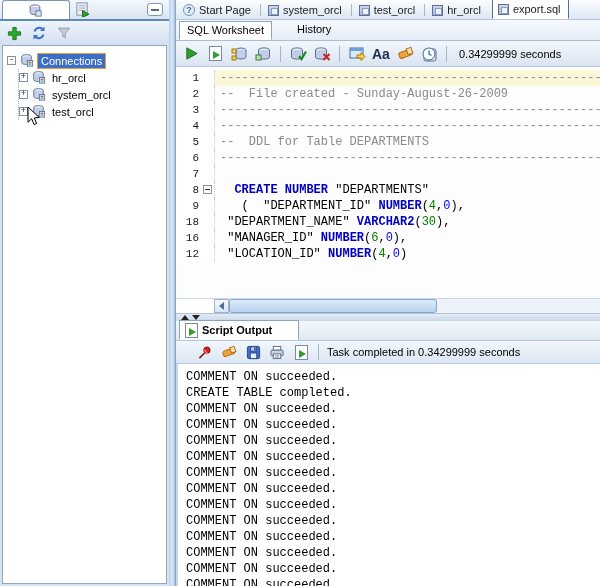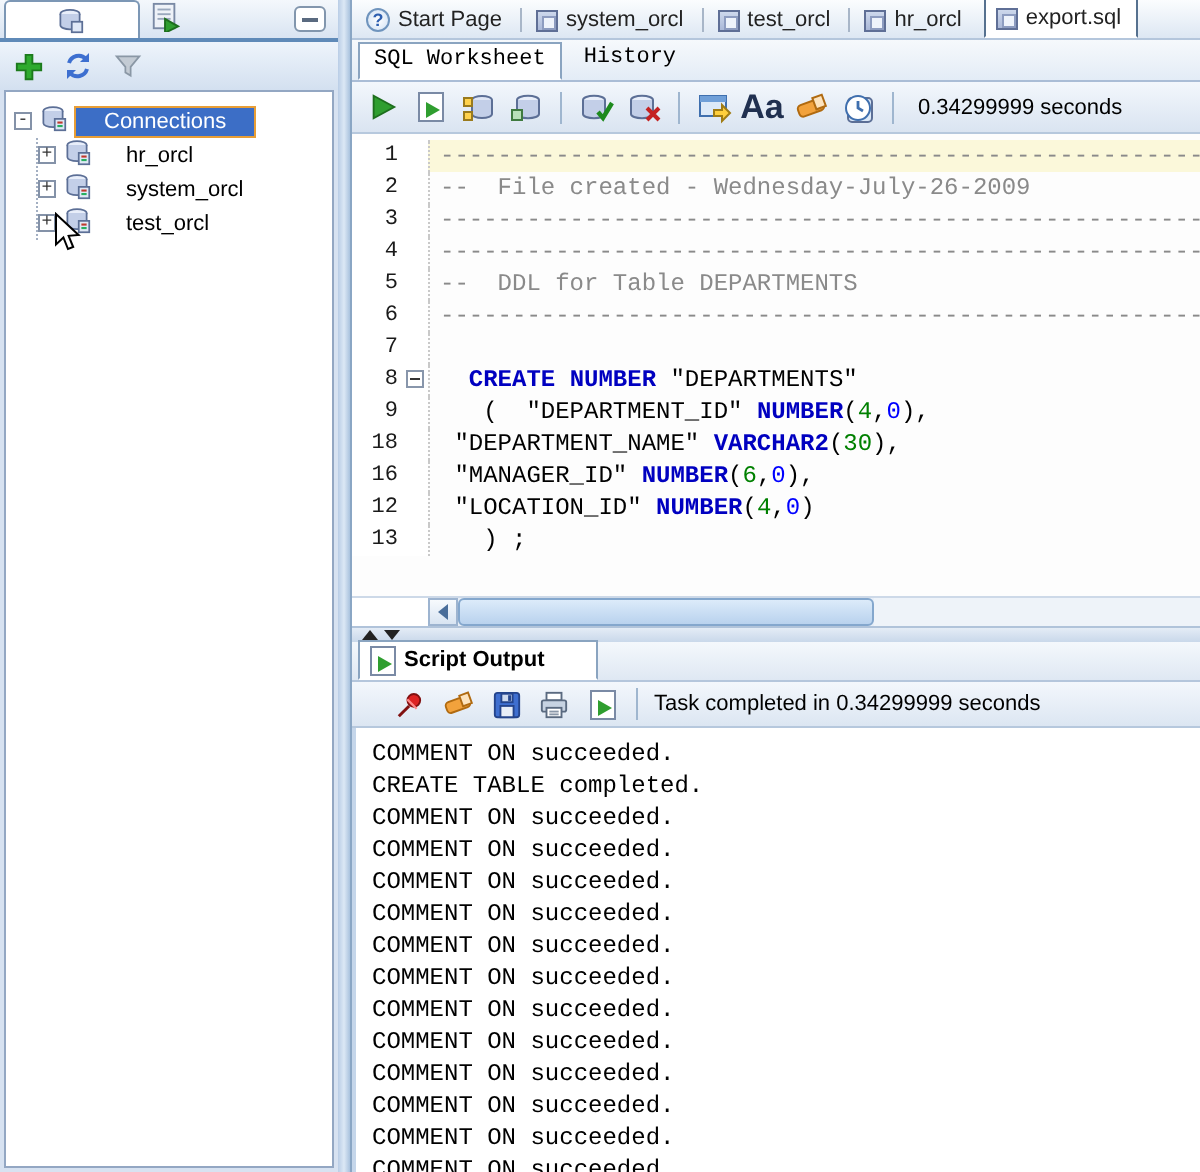--- a/index.html
+++ b/index.html
@@ -13,38 +13,38 @@
   .lp-tab { display:flex; align-items:center; gap:3px; background:#fff; border:1px solid #7c97b5; border-bottom:none; border-radius:3px 3px 0 0; padding:2px 6px 2px 4px; height:19px;flex-direction:column; }
   .lp-tab-icononly { display:flex; align-items:center; padding:2px 5px; height:18px; }
   .lp-min { margin-left:auto; margin-right:6px; margin-bottom:3px; width:16px; height:13px; border:1px solid #8296ad; border-radius:3px; background:#fff; position:relative; }
   .lp-min::after { content:""; position:absolute; left:3px; top:5px; width:8px; height:2px; background:#5a6a80; }
   .lp-toolbar { height:24px; display:flex; align-items:center; gap:7px; padding-left:5px; background:linear-gradient(#eef4fb,#d3e0f0); }
   .lp-treebox { flex:1; margin:0 2px 2px 2px; background:#fff; border:1px solid #93a7c3; overflow:hidden; position:relative; }
   .tree { padding:6px 0 0 4px; }
   .tree-row { display:flex; align-items:center; height:17px; gap:3px; white-space:nowrap; }
   .tree-children { margin-left:11px; border-left:1px dotted #a3afc2; padding-left:0; }
   .tw { width:9px; height:9px; border:1px solid #8492a8; background:#fff; font-family:"Liberation Mono",monospace; font-size:9px; line-height:7px; text-align:center; color:#333; flex:0 0 auto; }
-  .tree-label { padding:1px 14px; }
+  .tree-label { padding:1px 3px; }
   .tree-label.selected { background:#3c6ec6; color:#fff; border:1px solid #e89e36; }
 
   
   .vsplit { width:6px; height:586px; background:linear-gradient(90deg,#b9cde6,#dce8f5,#a9c2de); }
 
   
   .right-panel { width:425px; height:586px; display:flex; flex-direction:column; border-left:1px solid #8aa6c4; background:#fff; }
 
   .doc-tabbar { height:20px; display:flex; align-items:flex-end; background:linear-gradient(#fbfdfe,#dde7f3); border-bottom:1px solid #b4c6dc; padding-left:2px; }
   .doc-tab { display:flex; align-items:center; gap:4px; padding:2px 7px 2px 5px; height:18px; color:#222; }
   .doc-tab.active { background:#fff; border:1px solid #56718f; border-bottom:1px solid #fff; height:20px; margin-left:4px; }
   .doc-sep { width:1px; height:12px; background:#a8b6c8; margin:0 2px 3px 2px; }
   .sq-icon { width:11px; height:11px; border:1px solid #5f6f96; background:linear-gradient(#cdd8ec,#aab8d8); position:relative; flex:0 0 auto; }
   .sq-icon::after { content:""; position:absolute; left:2px; top:2px; width:5px; height:5px; background:#eef3fb; border:1px solid #8d9cc0; }
   .help-icon { width:12px; height:12px; border-radius:50%; border:1px solid #6f94bd; background:radial-gradient(#ffffff,#cfe0f4); color:#2e5fb0; font-weight:bold; font-size:9px; line-height:11px; text-align:center; flex:0 0 auto; }
 
-  .ws-tabbar { height:21px; display:flex; align-items:flex-end; gap:4px; background:linear-gradient(#f6f9fc,#e3ecf6); border-bottom:1px solid #aabdd6; padding-left:3px;font-family:Liberation Mono, monospace; }
+  .ws-tabbar { height:21px; display:flex; align-items:flex-end; gap:18px; background:linear-gradient(#f6f9fc,#e3ecf6); border-bottom:1px solid #aabdd6; padding-left:3px; }
   .ws-tab { padding:2px 7px; height:19px; }
   .ws-tab.active { background:#fff; border:1px solid #8aa4c0; border-bottom:1px solid #fff; }
 
   .ws-toolbar { height:26px; display:flex; align-items:center; gap:6px; padding-left:6px; background:linear-gradient(#f3f7fc,#dae4f1); border-bottom:1px solid #b6c8dd; }
   .tsep { width:1px; height:16px; background:#9fb6cf; margin:0 2px; }
   .tbtn { width:18px; height:18px; display:flex; align-items:center; justify-content:center; flex:0 0 auto; }
   .timer-text { margin-left:4px; font-size:11px; }
 
   
   .editor { height:246px; background:#fdfdfd; overflow:hidden; display:flex; flex-direction:column; }
@@ -266,21 +266,21 @@
           </svg>
       </span>
       <span class="tsep"></span>
       <span class="tbtn">
         <svg width="17" height="16" viewBox="0 0 17 16">
             <rect x="1" y="2" width="13" height="10" fill="#dce9f8" stroke="#3f6fae"></rect>
             <rect x="1" y="2" width="13" height="3" fill="#6f9fd8"></rect>
             <path d="M8 9h4v-2.5l4 4-4 4V12H8z" fill="#ffcf3d" stroke="#a07c14"></path>
           </svg>
       </span>
-      <span class="tbtn" style="font-weight:bold; font-size:17px; color:#203050;">
+      <span class="tbtn" style="font-weight:bold; font-size:14px; color:#203050;">
         <span>Aa</span>
         <svg width="6" height="14" viewBox="0 0 6 14">
             <path d="M3 0l3 4H0z" fill="#2f9e2f"></path>
             <path d="M3 14L0 10h6z" fill="#2f9e2f"></path>
           </svg>
       </span>
       <span class="tbtn">
         <svg width="17" height="15" viewBox="0 0 17 15">
             <rect x="2" y="5" width="13" height="6" rx="2" transform="rotate(-20 8 8)" fill="#f2a23c" stroke="#b06a10"></rect>
             <rect x="10" y="2.2" width="5" height="6" transform="rotate(-20 12 5)" fill="#fde3bd" stroke="#b06a10"></rect>
@@ -293,32 +293,31 @@
             <path d="M8 4.5V8l2.5 1.5" fill="none" stroke="#3f6fae" stroke-width="1.4"></path>
           </svg>
       </span>
       <span class="tsep"></span>
       <span class="timer-text">0.34299999 seconds</span>
     </div>
 
     <div class="editor">
       <div class="ed-lines" id="ed-lines">
           <div class="ed-line current"><span class="gut">1</span><span class="foldcol"></span><span class="code-wrap"><span class="tk cm">--------------------------------------------------------------------------------</span></span></div>
-          <div class="ed-line"><span class="gut">2</span><span class="foldcol"></span><span class="code-wrap"><span class="tk cm">--  File created - Wednesday-July-26-2009</span></span></div>
+          <div class="ed-line"><span class="gut">2</span><span class="foldcol"></span><span class="code-wrap"><span class="tk cm">--  File created - Sunday-August-26-2009</span></span></div>
           <div class="ed-line"><span class="gut">3</span><span class="foldcol"></span><span class="code-wrap"><span class="tk cm">--------------------------------------------------------------------------------</span></span></div>
           <div class="ed-line"><span class="gut">4</span><span class="foldcol"></span><span class="code-wrap"><span class="tk cm">--------------------------------------------------------------------------------</span></span></div>
           <div class="ed-line"><span class="gut">5</span><span class="foldcol"></span><span class="code-wrap"><span class="tk cm">--  DDL for Table DEPARTMENTS</span></span></div>
           <div class="ed-line"><span class="gut">6</span><span class="foldcol"></span><span class="code-wrap"><span class="tk cm">--------------------------------------------------------------------------------</span></span></div>
           <div class="ed-line"><span class="gut">7</span><span class="foldcol"></span><span class="code-wrap"></span></div>
           <div class="ed-line"><span class="gut">8</span><span class="foldcol"><div class="foldbox"></div></span><span class="code-wrap"><span class="tk pl">  </span><span class="tk kw">CREATE NUMBER</span><span class="tk pl"> "DEPARTMENTS"</span></span></div>
           <div class="ed-line"><span class="gut">9</span><span class="foldcol"></span><span class="code-wrap"><span class="tk pl">   (  "DEPARTMENT_ID" </span><span class="tk kw">NUMBER</span><span class="tk pl">(</span><span class="tk ng">4</span><span class="tk pl">,</span><span class="tk nb">0</span><span class="tk pl">),</span></span></div>
           <div class="ed-line"><span class="gut">18</span><span class="foldcol"></span><span class="code-wrap"><span class="tk pl"> "DEPARTMENT_NAME" </span><span class="tk kw">VARCHAR2</span><span class="tk pl">(</span><span class="tk ng">30</span><span class="tk pl">),</span></span></div>
           <div class="ed-line"><span class="gut">16</span><span class="foldcol"></span><span class="code-wrap"><span class="tk pl"> "MANAGER_ID" </span><span class="tk kw">NUMBER</span><span class="tk pl">(</span><span class="tk ng">6</span><span class="tk pl">,</span><span class="tk nb">0</span><span class="tk pl">),</span></span></div>
           <div class="ed-line"><span class="gut">12</span><span class="foldcol"></span><span class="code-wrap"><span class="tk pl"> "LOCATION_ID" </span><span class="tk kw">NUMBER</span><span class="tk pl">(</span><span class="tk ng">4</span><span class="tk pl">,</span><span class="tk nb">0</span><span class="tk pl">)</span></span></div>
-          <div class="ed-line"><span class="gut">13</span><span class="foldcol"></span><span class="code-wrap"><span class="tk pl">   ) ;</span></span></div>
         </div>
       <div class="hsb">
         <div class="hsb-gutter"></div>
         <div class="hsb-btn"></div>
         <div class="hsb-thumb"></div>
         <div class="hsb-track"></div>
       </div>
     </div>
 
     <div class="hsplit">

